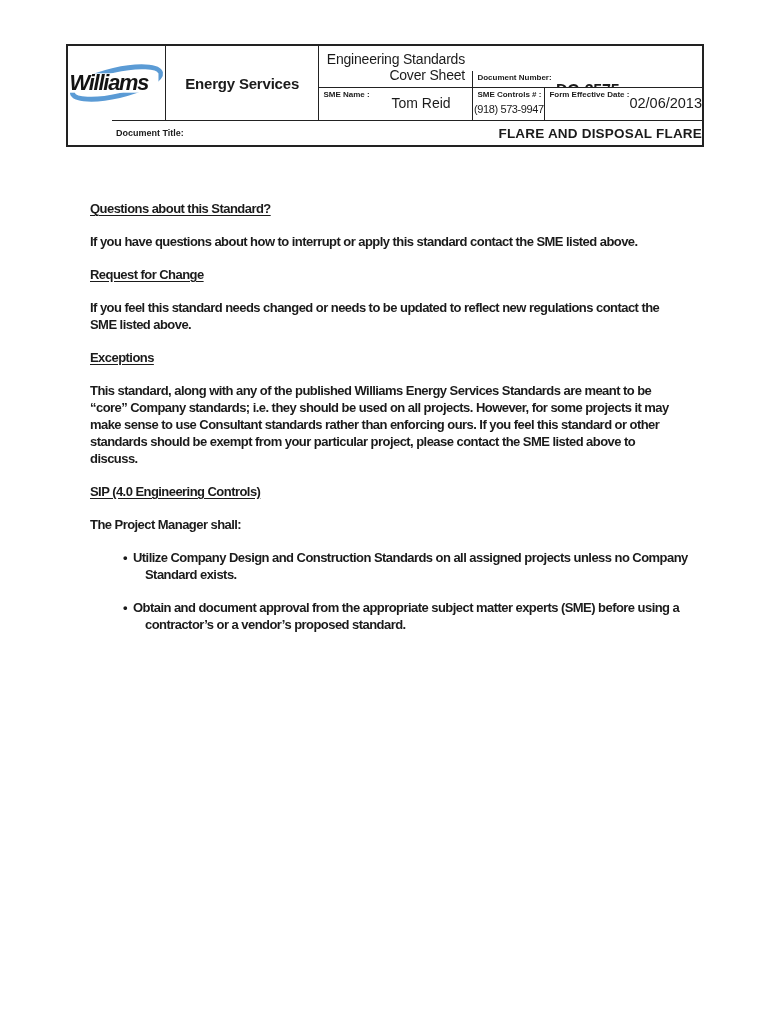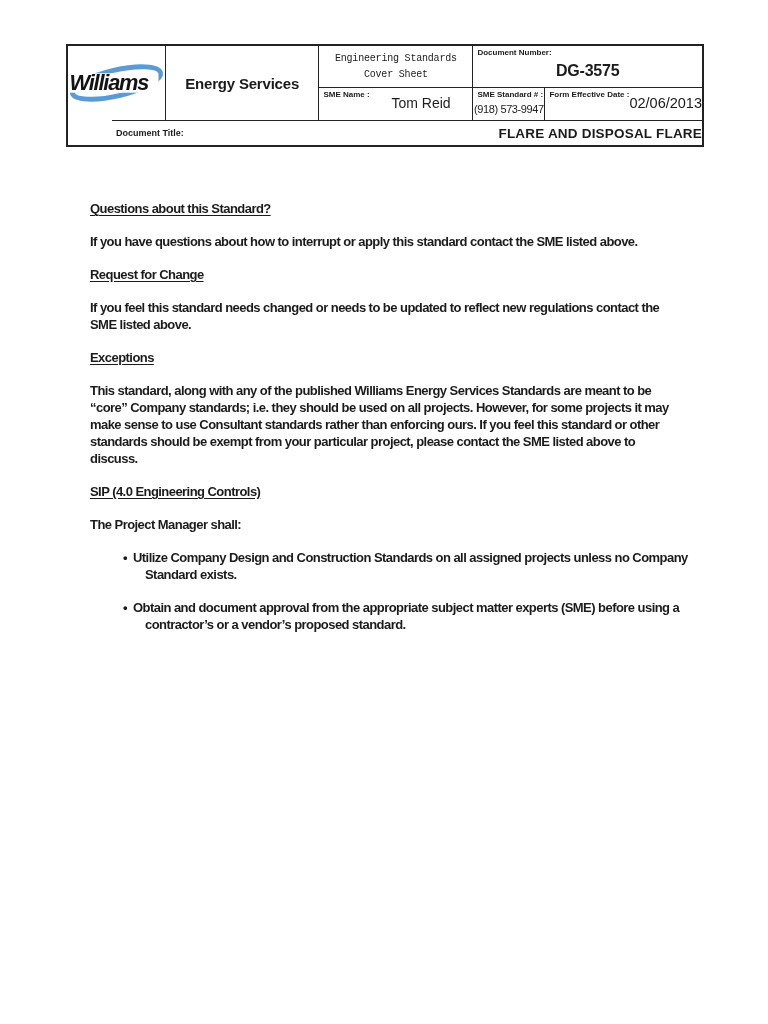--- a/index.html
+++ b/index.html
@@ -16,24 +16,24 @@
   .logo-cell { width:124px; display:flex; align-items:center; justify-content:center; }
   .division-cell {
     width:196px; border-left:1.5px solid #222;
     display:flex; align-items:center; justify-content:center;
     font-weight:bold; font-size:15px; letter-spacing:-0.2px;
   }
   .right-block { flex:1; display:flex; flex-direction:column; border-left:1.5px solid #222; }
   .rb-row1 { display:flex; height:41px; }
   .rb-row2 { display:flex; flex:1; border-top:1.5px solid #222; }
   .formtitle-cell {
-    width:153px; display:flex; align-items:center; justify-content:center; text-align:center;
-    font-size:10px; line-height:16px; letter-spacing:-0.2px; white-space:pre;font-family:Liberation Mono, monospace;
+    width:153px; display:flex; align-items:center; justify-content:center; text-align:right;
+    font-size:14px; line-height:16px; letter-spacing:-0.2px; white-space:pre;
   }
-  .docnum-cell { flex:1; border-left:1.5px solid #222; display:flex; flex-direction:column; }
+  .docnum-cell { flex:1; border-left:1.5px solid #222; display:flex; flex-direction:column;margin-top:25px; }
   .smename-cell { width:153px; display:flex; flex-direction:row; }
   .contact-cell { width:72px; border-left:1.5px solid #222; display:flex; flex-direction:column; }
   .date-cell { flex:1; border-left:1.5px solid #222; display:flex; }
   .lbl {
     font-size:8px; font-weight:bold; letter-spacing:0; padding:2px 0 0 4px;
     white-space:nowrap; color:#1b1b1b;
   }
   .val { flex:1; display:flex; align-items:center; justify-content:center; }
   .val-docnum { font-weight:bold; font-size:16px; letter-spacing:-0.2px; padding-bottom:3px; }
   .val-name { font-size:14px; padding-bottom:3px; }
@@ -87,21 +87,21 @@
           <span class="lbl">Document Number:</span>
           <span class="val val-docnum">DG-3575</span>
         </div>
       </div>
       <div class="rb-row2">
         <div class="cell smename-cell">
           <span class="lbl">SME Name :</span>
           <span class="val val-name">Tom Reid</span>
         </div>
         <div class="cell contact-cell">
-          <span class="lbl">SME Standard # :</span>
+          <span class="lbl">SME Controls # :</span>
           <span class="val val-contact">(918) 573-9947</span>
         </div>
         <div class="cell date-cell">
           <span class="lbl">Form Effective Date :</span>
           <span class="val val-date">02/06/2013</span>
         </div>
       </div>
     </div>
   </div>
   <div class="hdr-bottom">

